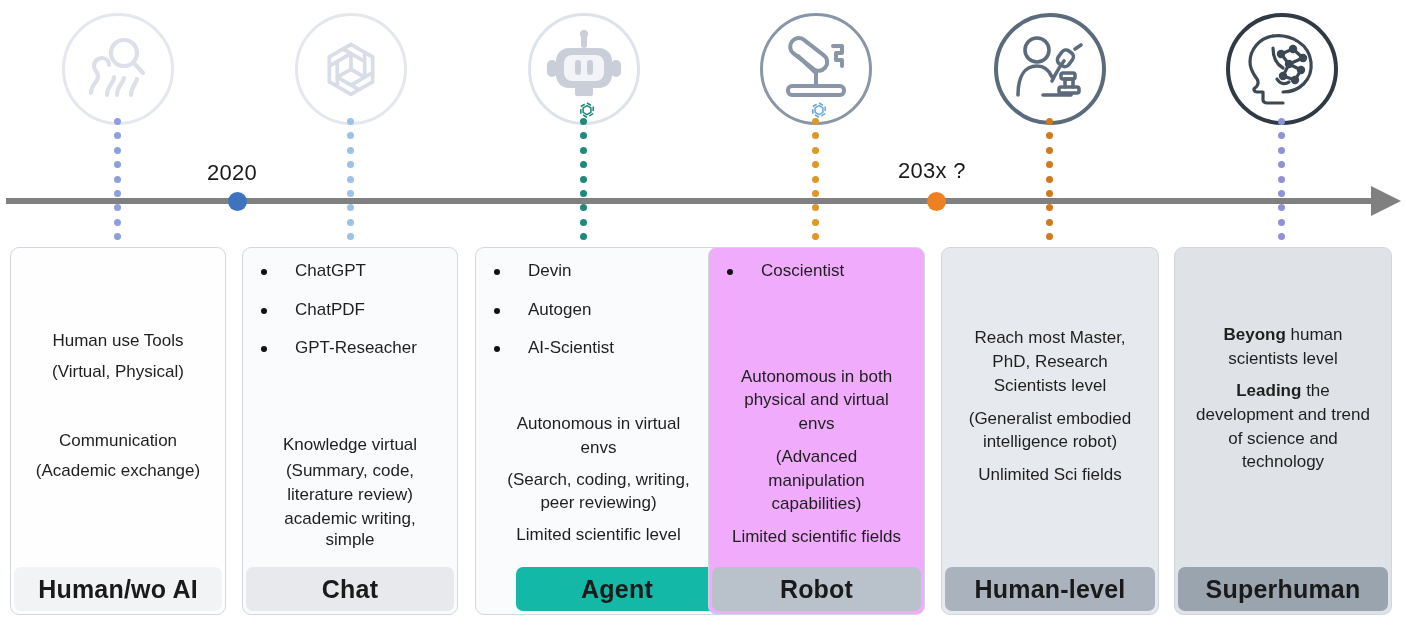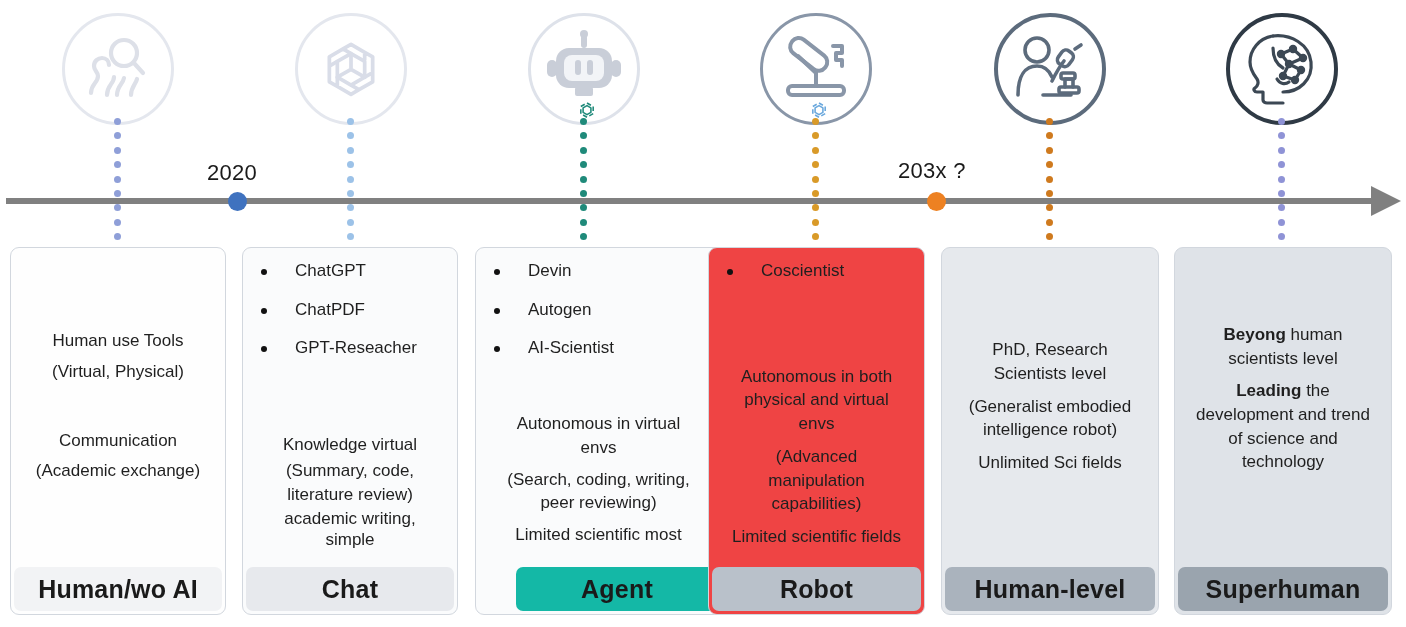--- a/index.html
+++ b/index.html
@@ -372,27 +372,27 @@
         <li>
             <span class="bullet-dot"></span>
             <span>AI-Scientist</span>
           </li>
       </ul>
       <div class="desc" style="margin-top:36px;">
         <p class="bold tight">Autonomous in virtual</p>
         <p class="bold tight">envs</p>
         <p class="tight" style="margin-top:11px;">(Search, coding, writing,</p>
         <p class="tight">peer reviewing)</p>
-        <p class="tight" style="margin-top:11px;">Limited scientific most</p>
+        <p class="tight" style="margin-top:11px;">Limited scientific level</p>
       </div>
     </div>
     <div class="card-footer" style="background:#14b8a6;margin-left:40px;">Agent</div>
   </div>
 
-  <div class="card" style="left:708px; width:217px; background:#ef4444;">
+  <div class="card" style="left:708px; width:217px; background:#f0abfc;">
     <div class="card-body body-top">
       <ul class="bullets">
         <li>
             <span class="bullet-dot"></span>
             <span>Coscientist</span>
           </li>
       </ul>
       <div class="desc" style="margin-top:66px;">
         <p class="bold tight">Autonomous in both</p>
         <p class="bold tight">physical and virtual</p>
@@ -402,20 +402,21 @@
         <p class="tight">capabilities)</p>
         <p class="tight" style="margin-top:12px;">Limited scientific fields</p>
       </div>
     </div>
     <div class="card-footer" style="background:#b9c1ca;text-align:center;">Robot</div>
   </div>
 
   <div class="card" style="left:941px; width:218px; background:#e6e9ed;">
     <div class="card-body body-centered">
       <div class="desc" style="margin-top:-8px;">
+        <p class="bold tight">Reach most Master,</p>
         <p class="bold tight">PhD, Research</p>
         <p class="bold tight">Scientists level</p>
         <p class="tight" style="margin-top:12px;">(Generalist embodied</p>
         <p class="tight">intelligence robot)</p>
         <p class="tight" style="margin-top:12px;">Unlimited Sci fields</p>
       </div>
     </div>
     <div class="card-footer" style="background:#aab3bd;">Human-level</div>
   </div>
 

